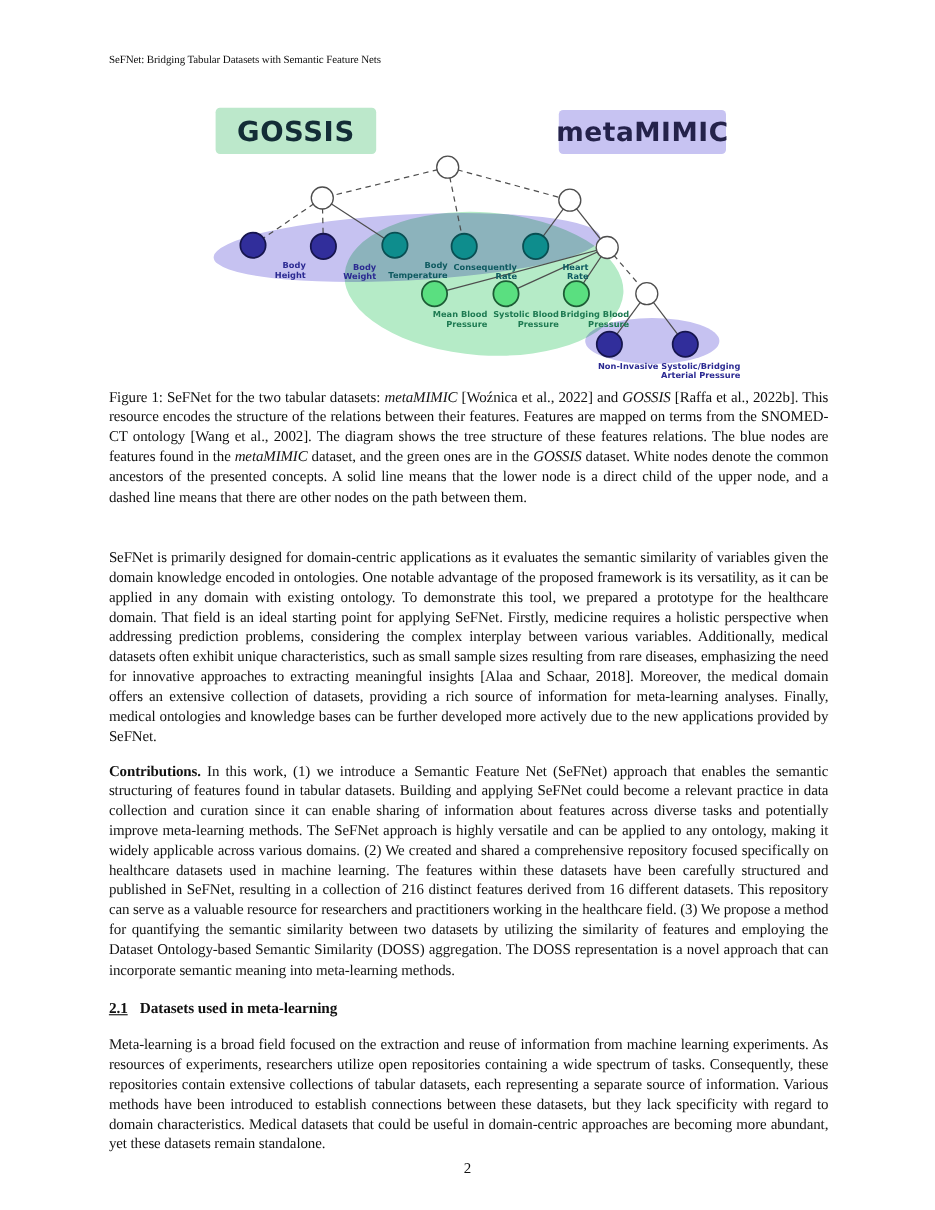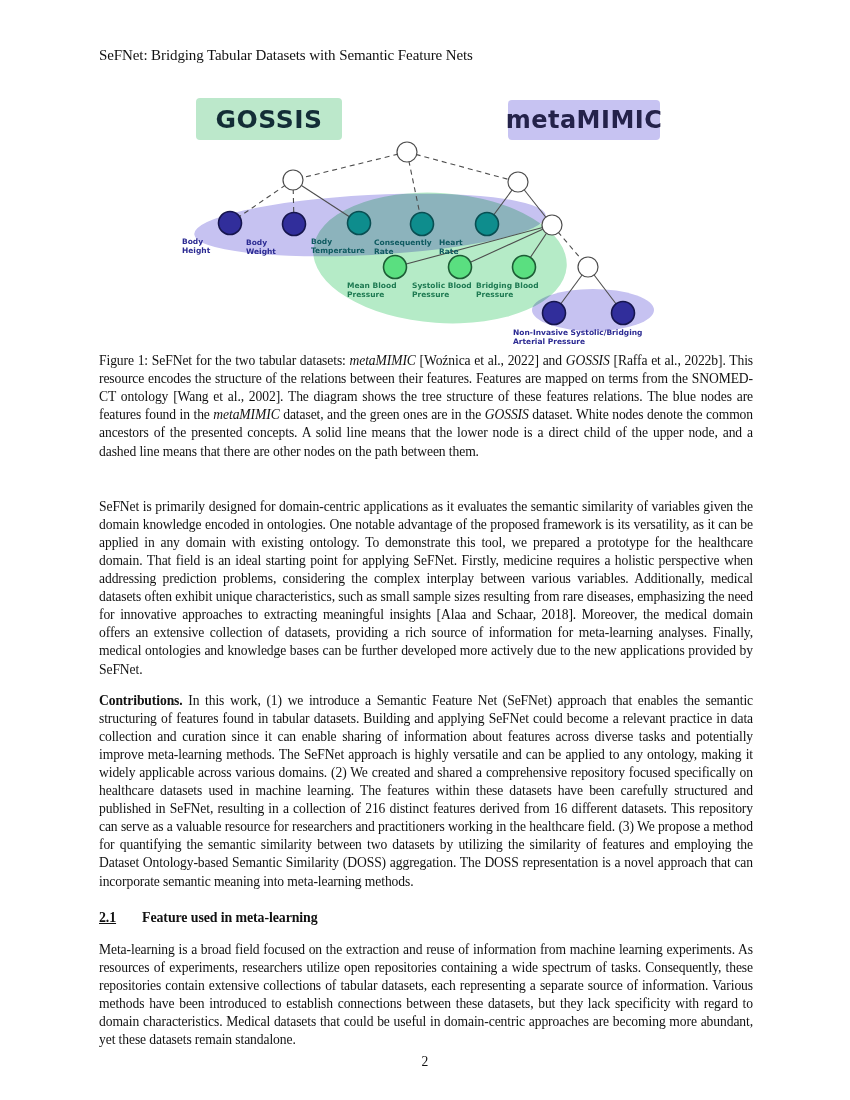--- a/index.html
+++ b/index.html
@@ -1,37 +1,37 @@
 <!DOCTYPE html>
 <html><head>
 <meta charset="utf-8">
 <style>
   html,body{margin:0;padding:0;}
   body{width:850px;height:1100px;background:#ffffff;position:relative;overflow:hidden;
        font-family:"Liberation Serif", serif;color:#111;}
   #figure-svg{position:absolute;left:0;top:0;z-index:1;pointer-events:none;}
   #figure-labels div{position:absolute;z-index:2;font-family:"DejaVu Sans",sans-serif;
-       font-weight:bold;font-size:7.5px;line-height:9px;text-align:left;white-space:pre-line;}
+       font-weight:bold;font-size:7.5px;line-height:9px;text-align:right;white-space:pre-line;}
   .badge{position:absolute;z-index:2;display:flex;align-items:center;justify-content:center;
        font-family:"DejaVu Sans",sans-serif;font-weight:bold;border-radius:4px;letter-spacing:0.5px;}
   #badge-gossis{left:196px;top:98px;width:146px;height:42px;font-size:25px;}
   #badge-metamimic{left:508px;top:100px;width:152px;height:40px;font-size:24px;}
   #column{position:absolute;left:99px;top:46px;width:654px;z-index:3;
        font-size:13.6px;line-height:18.1px;letter-spacing:-0.1px;}
-  #running-header{margin:0;font-size:15px;}
+  #running-header{margin:0;font-size:10px;}
   #figure-spacer{height:288px;}
   .para{margin:0;text-align:justify;}
   .it{font-style:italic;}
   .lead{font-weight:bold;margin-top:40px;}
   #para-1{margin-top:37px;}
   #para-2{margin-top:13px;}
   h2.sec{margin:20px 0 0 0;font-size:16.3px;line-height:20px;}
   h3.subsec{margin:18px 0 0 0;font-size:13.9px;line-height:18px;}
   .sec-num{display:inline-block;margin-right:14px;}
-  .subsec-num{display:inline-block;margin-right:26px;text-decoration:underline;}
+  .subsec-num{display:inline-block;margin-right:11px;text-decoration:underline;}
   #para-3{margin-top:14px;}
   #page-number{position:absolute;left:0;right:0;top:1054px;text-align:center;
        font-size:13.6px;z-index:3;}
 </style>
 </head>
 <body>
 
 <svg id="figure-svg" width="850" height="1100" viewBox="0 0 850 1100">
     <g style="isolation:isolate">
       <ellipse cx="370" cy="225" rx="176" ry="30" fill="#c6c2f1" transform="rotate(-3 370 225)" style="mix-blend-mode:multiply"></ellipse>
@@ -98,18 +98,18 @@
 
   <div id="figure-spacer"></div>
 
   <p class="para" id="figure-caption"><span>Figure 1: SeFNet for the two tabular datasets: </span><span class="it">metaMIMIC</span><span> [Woźnica et al., 2022] and </span><span class="it">GOSSIS</span><span> [Raffa et al., 2022b]. This resource encodes the structure of the relations between their features. Features are mapped on terms from the SNOMED-CT ontology [Wang et al., 2002]. The diagram shows the tree structure of these features relations. The blue nodes are features found in the </span><span class="it">metaMIMIC</span><span> dataset, and the green ones are in the </span><span class="it">GOSSIS</span><span> dataset. White nodes denote the common ancestors of the presented concepts. A solid line means that the lower node is a direct child of the upper node, and a dashed line means that there are other nodes on the path between them.</span></p>
 
   <p class="para" id="para-1">SeFNet is primarily designed for domain-centric applications as it evaluates the semantic similarity of variables given the domain knowledge encoded in ontologies. One notable advantage of the proposed framework is its versatility, as it can be applied in any domain with existing ontology. To demonstrate this tool, we prepared a prototype for the healthcare domain. That field is an ideal starting point for applying SeFNet. Firstly, medicine requires a holistic perspective when addressing prediction problems, considering the complex interplay between various variables. Additionally, medical datasets often exhibit unique characteristics, such as small sample sizes resulting from rare diseases, emphasizing the need for innovative approaches to extracting meaningful insights [Alaa and Schaar, 2018]. Moreover, the medical domain offers an extensive collection of datasets, providing a rich source of information for meta-learning analyses. Finally, medical ontologies and knowledge bases can be further developed more actively due to the new applications provided by SeFNet.</p>
 
   <p class="para" id="para-2"><span class="lead">Contributions.</span><span> In this work, (1) we introduce a Semantic Feature Net (SeFNet) approach that enables the semantic structuring of features found in tabular datasets. Building and applying SeFNet could become a relevant practice in data collection and curation since it can enable sharing of information about features across diverse tasks and potentially improve meta-learning methods. The SeFNet approach is highly versatile and can be applied to any ontology, making it widely applicable across various domains. (2) We created and shared a comprehensive repository focused specifically on healthcare datasets used in machine learning. The features within these datasets have been carefully structured and published in SeFNet, resulting in a collection of 216 distinct features derived from 16 different datasets. This repository can serve as a valuable resource for researchers and practitioners working in the healthcare field. (3) We propose a method for quantifying the semantic similarity between two datasets by utilizing the similarity of features and employing the Dataset Ontology-based Semantic Similarity (DOSS) aggregation. The DOSS representation is a novel approach that can incorporate semantic meaning into meta-learning methods.</span></p>
 
 
-  <h3 class="subsec"><span class="subsec-num">2.1</span><span>Feature used in meta-learning</span></h3>
+  <h3 class="subsec"><span class="subsec-num">2.1</span><span>Datasets used in meta-learning</span></h3>
 
   <p class="para" id="para-3">Meta-learning is a broad field focused on the extraction and reuse of information from machine learning experiments. As resources of experiments, researchers utilize open repositories containing a wide spectrum of tasks. Consequently, these repositories contain extensive collections of tabular datasets, each representing a separate source of information. Various methods have been introduced to establish connections between these datasets, but they lack specificity with regard to domain characteristics. Medical datasets that could be useful in domain-centric approaches are becoming more abundant, yet these datasets remain standalone.</p>
 </div>
 
 <div id="page-number">2</div>
 
 </body></html>

